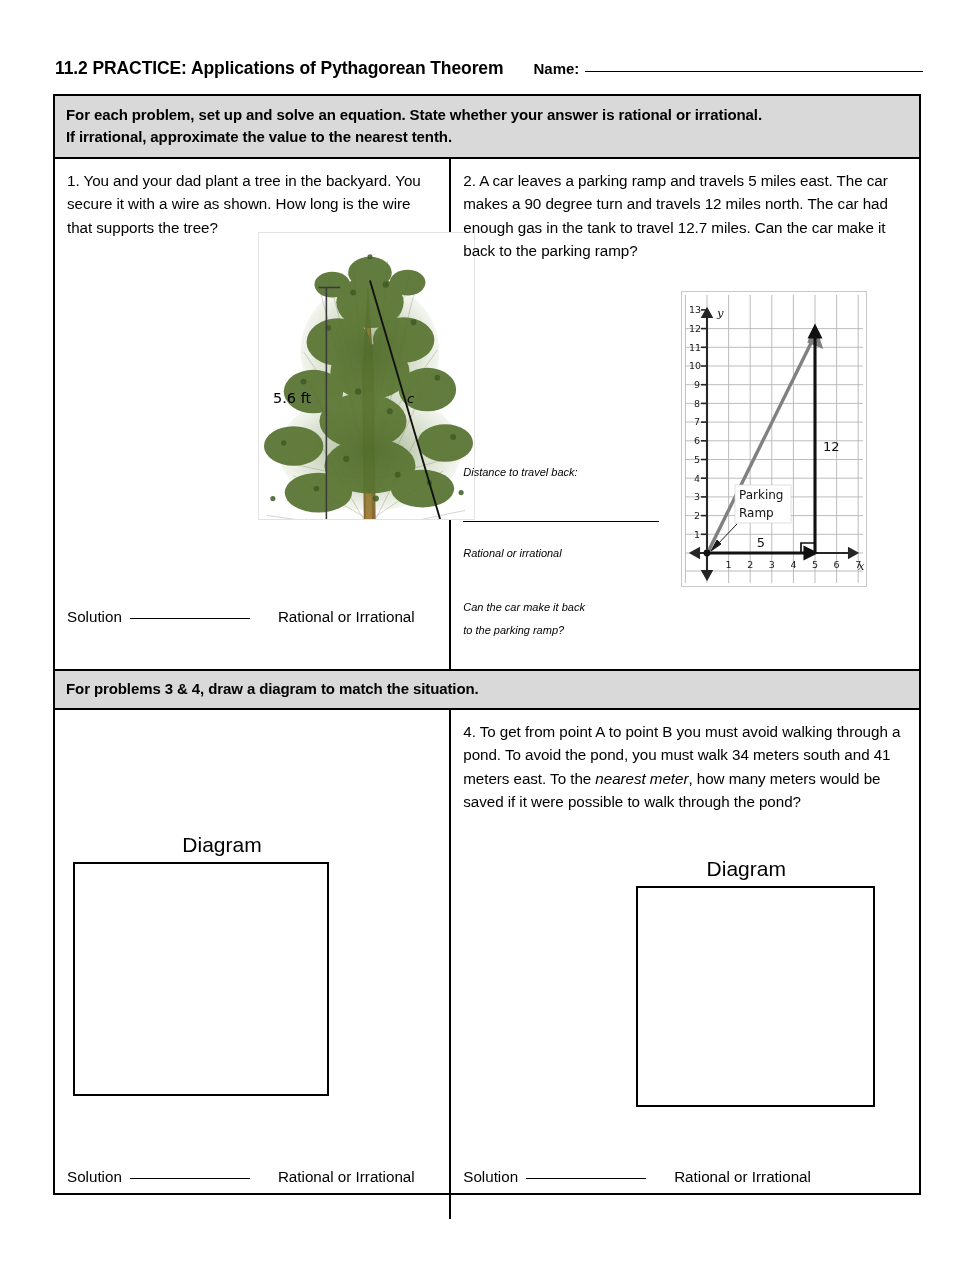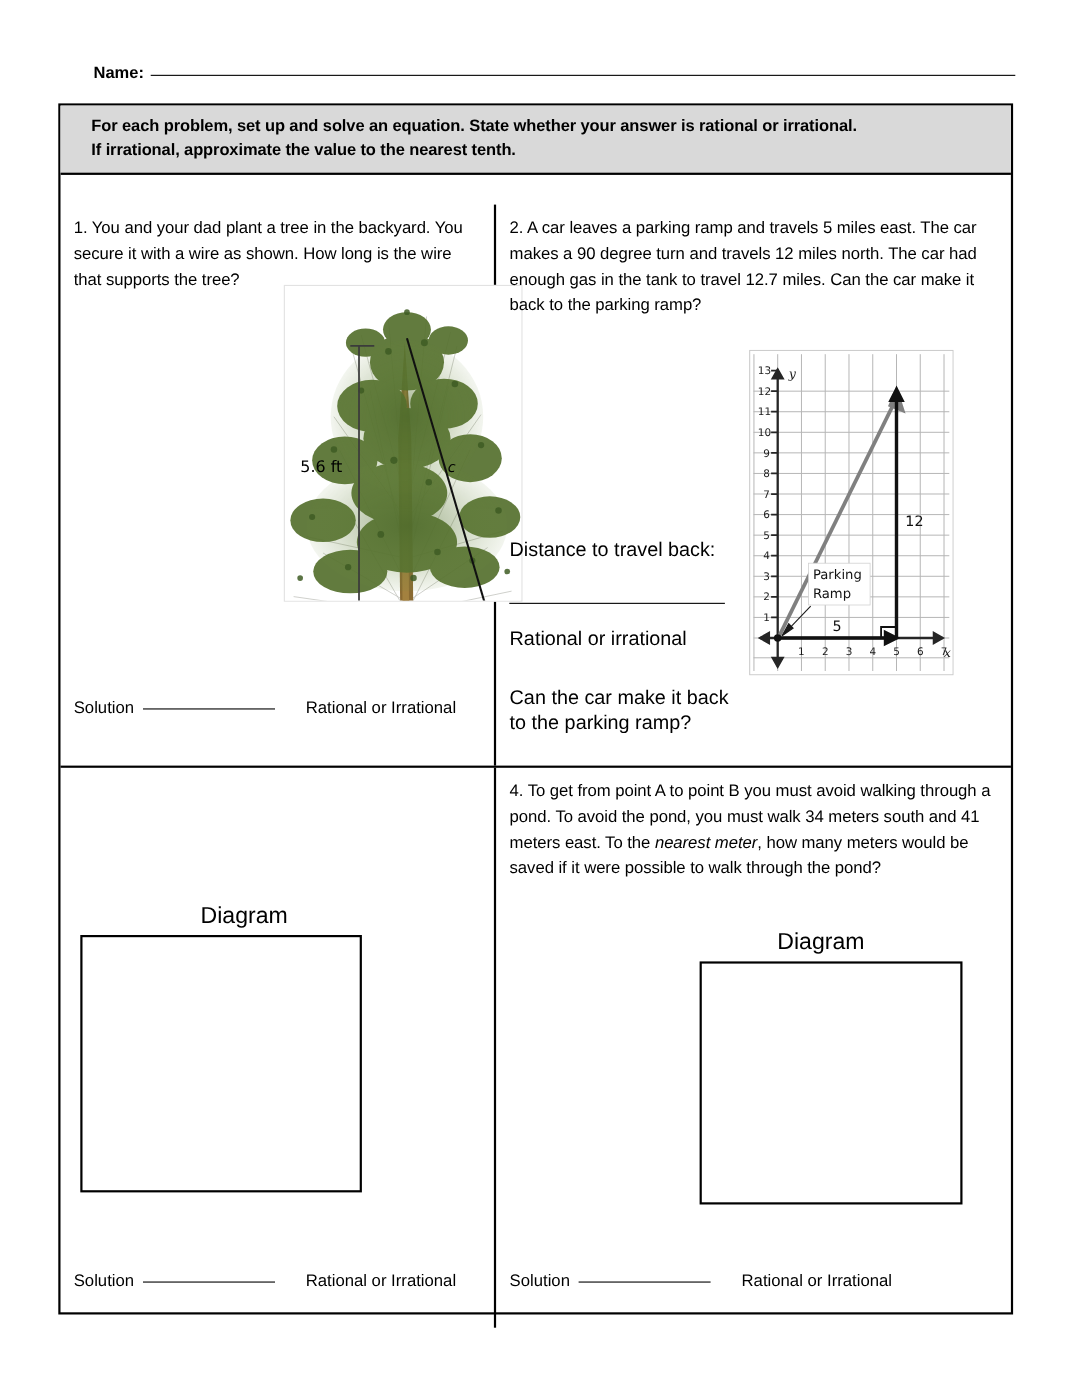--- a/index.html
+++ b/index.html
@@ -54,35 +54,35 @@
     width: 868px;
     height: 1101px;
     border: 2.6px solid #000;
     box-sizing: border-box;
   }
 
   .band {
     background: #d9d9d9;
     border-bottom: 2.6px solid #000;
     box-sizing: border-box;
-    padding: 8px 11px 9px 28px;
+    padding: 8px 11px 9px 11px;
   }
   .band-line {
     font-size: 15px;
     font-weight: bold;
     line-height: 22px;
     letter-spacing: -0.1px;
     white-space: nowrap;
   }
 
   .row {
     display: flex;
     box-sizing: border-box;
   }
-  .row.bordered-bottom { border-bottom: 2.6px solid #000; margin-top: 27px; }
+  .row.bordered-bottom { border-bottom: 2.6px solid #000; }
 
   .cell {
     box-sizing: border-box;
     position: relative;
     padding: 10px 12px 10px 12px;
   }
   .cell.left  { width: 434px; border-right: 2.6px solid #000; }
   .cell.right { width: 513px; }
 
   .qtext {
@@ -127,22 +127,23 @@
     margin: 0 6px 0 8px;
     position: relative;
     top: -3px;
   }
   .ans-gap { display: inline-block; width: 22px; }
 
   
   .p2-sub {
     position: absolute;
     left: 12px;
-    font-size: 18px;
+    font-size: 11px;
     line-height: 23.4px;
+    font-style: italic;
   }
   .long-rule {
     width: 196px;
     border-bottom: 1.5px solid #000;
     height: 0;
   }
 
   
   .grid-figure {
     position: absolute;
@@ -162,20 +163,21 @@
     position: absolute;
     border: 2.4px solid #000;
     box-sizing: border-box;
     background: #fff;
   }
 </style>
 </head>
 <body>
 
 <div class="page-header">
+  <span class="worksheet-title">11.2 PRACTICE: Applications of Pythagorean Theorem</span>
   <span class="name-label">Name:</span>
   <span class="name-rule"></span>
 </div>
 
 <div class="sheet">
 
   <div class="band">
     <div class="band-line">For each problem, set up and solve an equation.  State whether your answer is rational or irrational.</div>
     <div class="band-line">If irrational, approximate the value to the nearest tenth.</div>
   </div>
@@ -421,20 +423,23 @@
           <text x="58" y="226" font-family="DejaVu Sans, sans-serif" font-size="12" fill="#111111">Ramp</text>
           <g stroke="#1a1a1a" stroke-width="1" fill="#1a1a1a">
             <line x1="56" y1="233" x2="34" y2="256"></line>
             <polygon points="30,260 40,253 36,249"></polygon>
           </g>
         </svg>
       </div>
     </div>
   </div>
 
+  <div class="band" style="padding:7px 11px 8px 11px;">
+    <div class="band-line">For problems 3 &amp; 4, draw a diagram to match the situation.</div>
+  </div>
 
   <div class="row" style="height:509px;">
 
     <div class="cell left">
 
       <div class="diagram-caption" style="left:7px; top:123px; width:320px;">Diagram</div>
       <div class="diagram-box" style="left:18px; top:152px; width:256px; height:234px;"></div>
 
       <div class="ans-row" style="top:458px;">
         <span>Solution</span>

